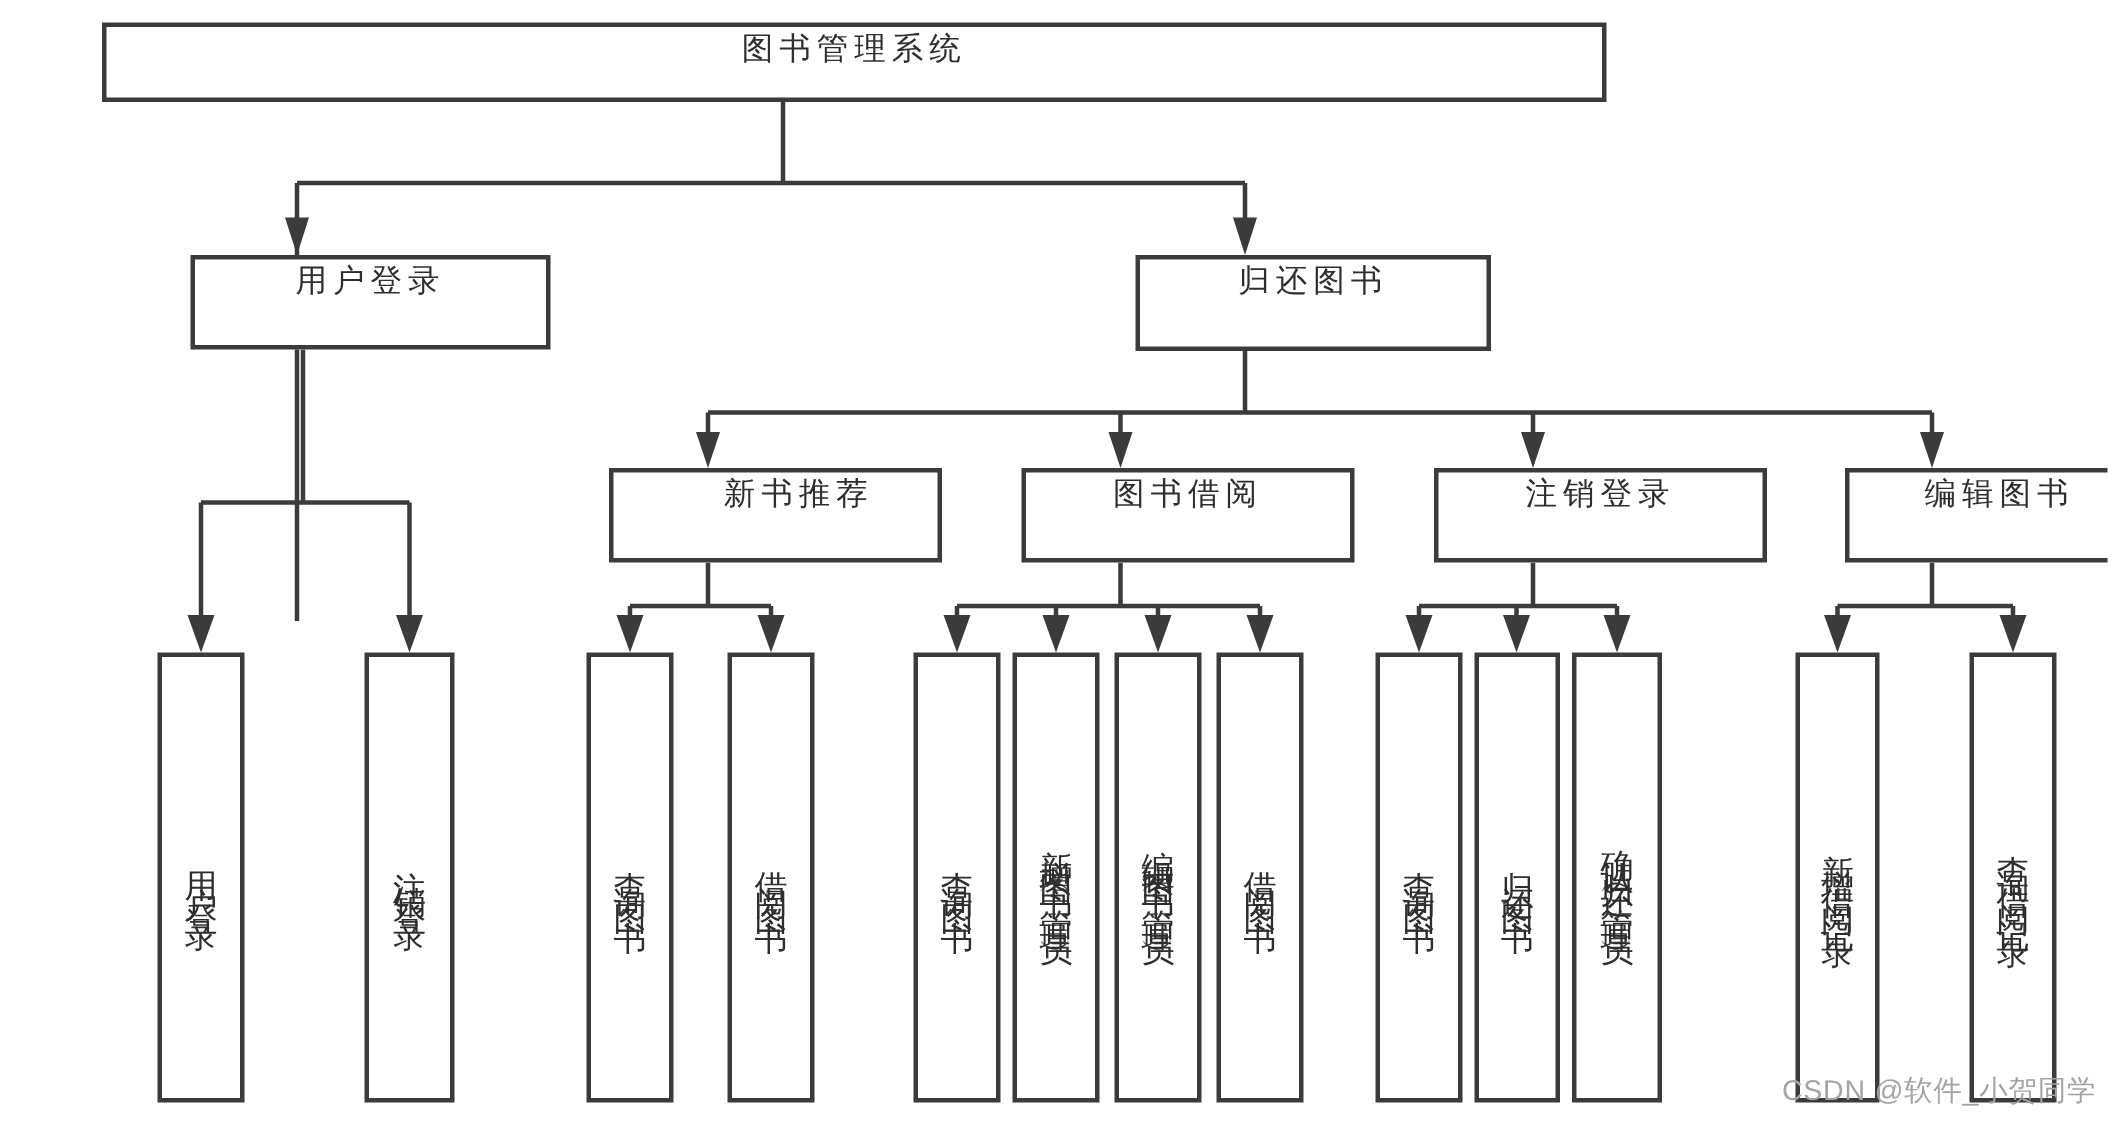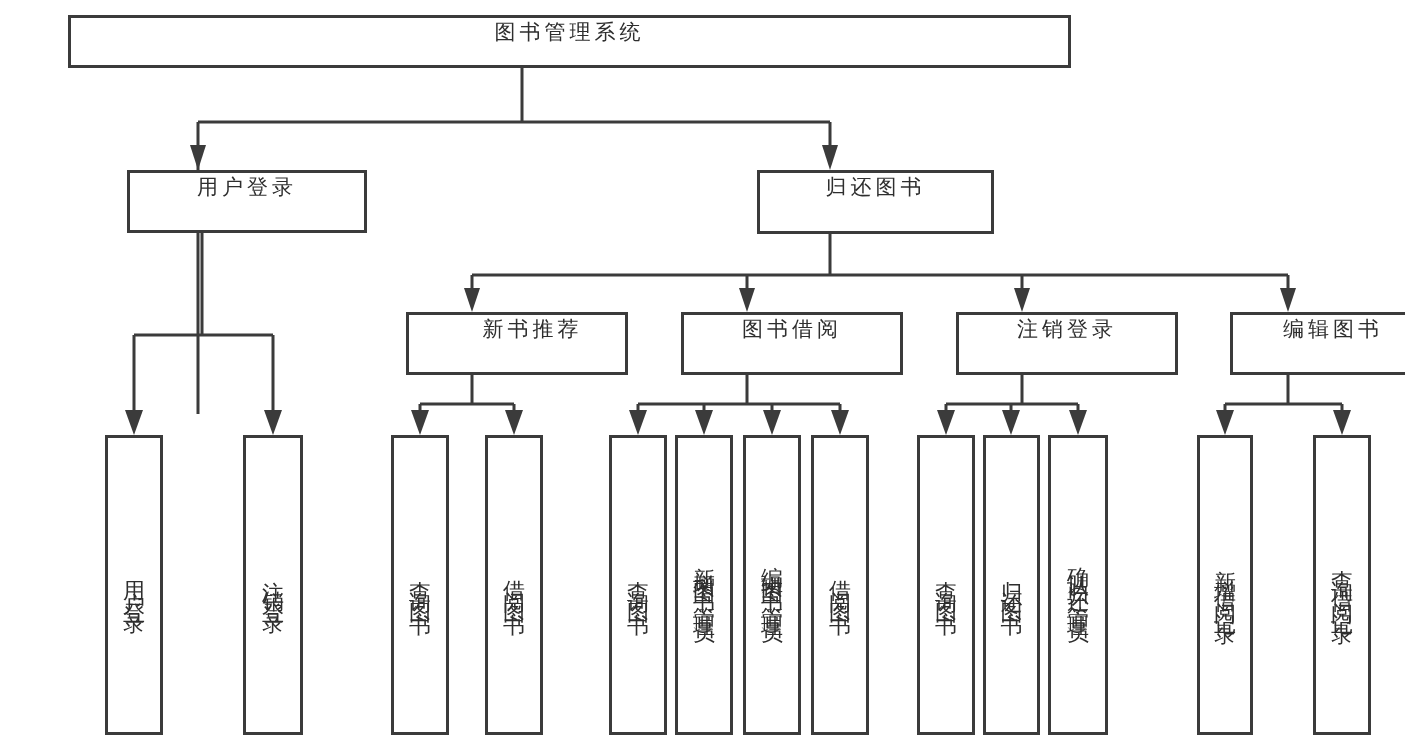--- a/index.html
+++ b/index.html
@@ -142,14 +142,15 @@
     <span class="vtxt">确认归还（管理员）</span>
   </div>
 
   <div class="vnode" style="left:1197px;top:435px;width:56px;height:300px;">
     <span class="vtxt">新增借阅记录</span>
   </div>
   <div class="vnode" style="left:1313px;top:435px;width:58px;height:300px;">
     <span class="vtxt">查询借阅记录</span>
   </div>
 
+  <div id="watermark">CSDN @软件_小贺同学</div>
 
 </div>
 
 </body></html>

